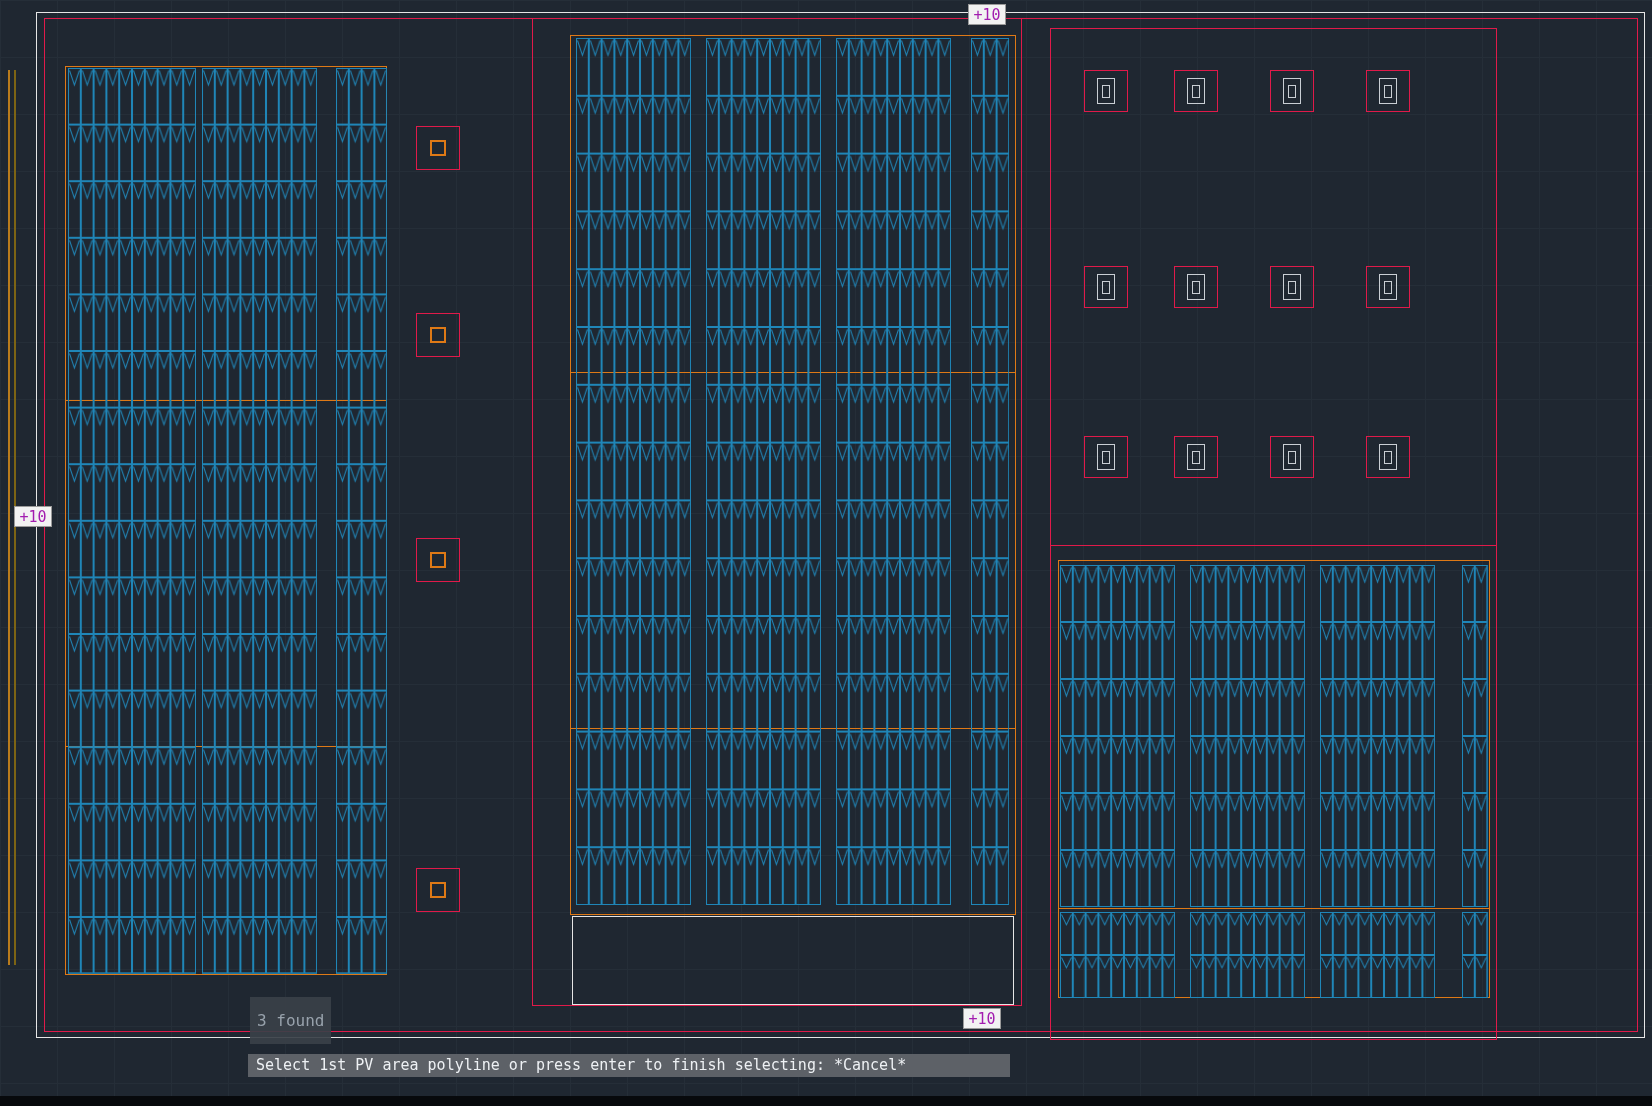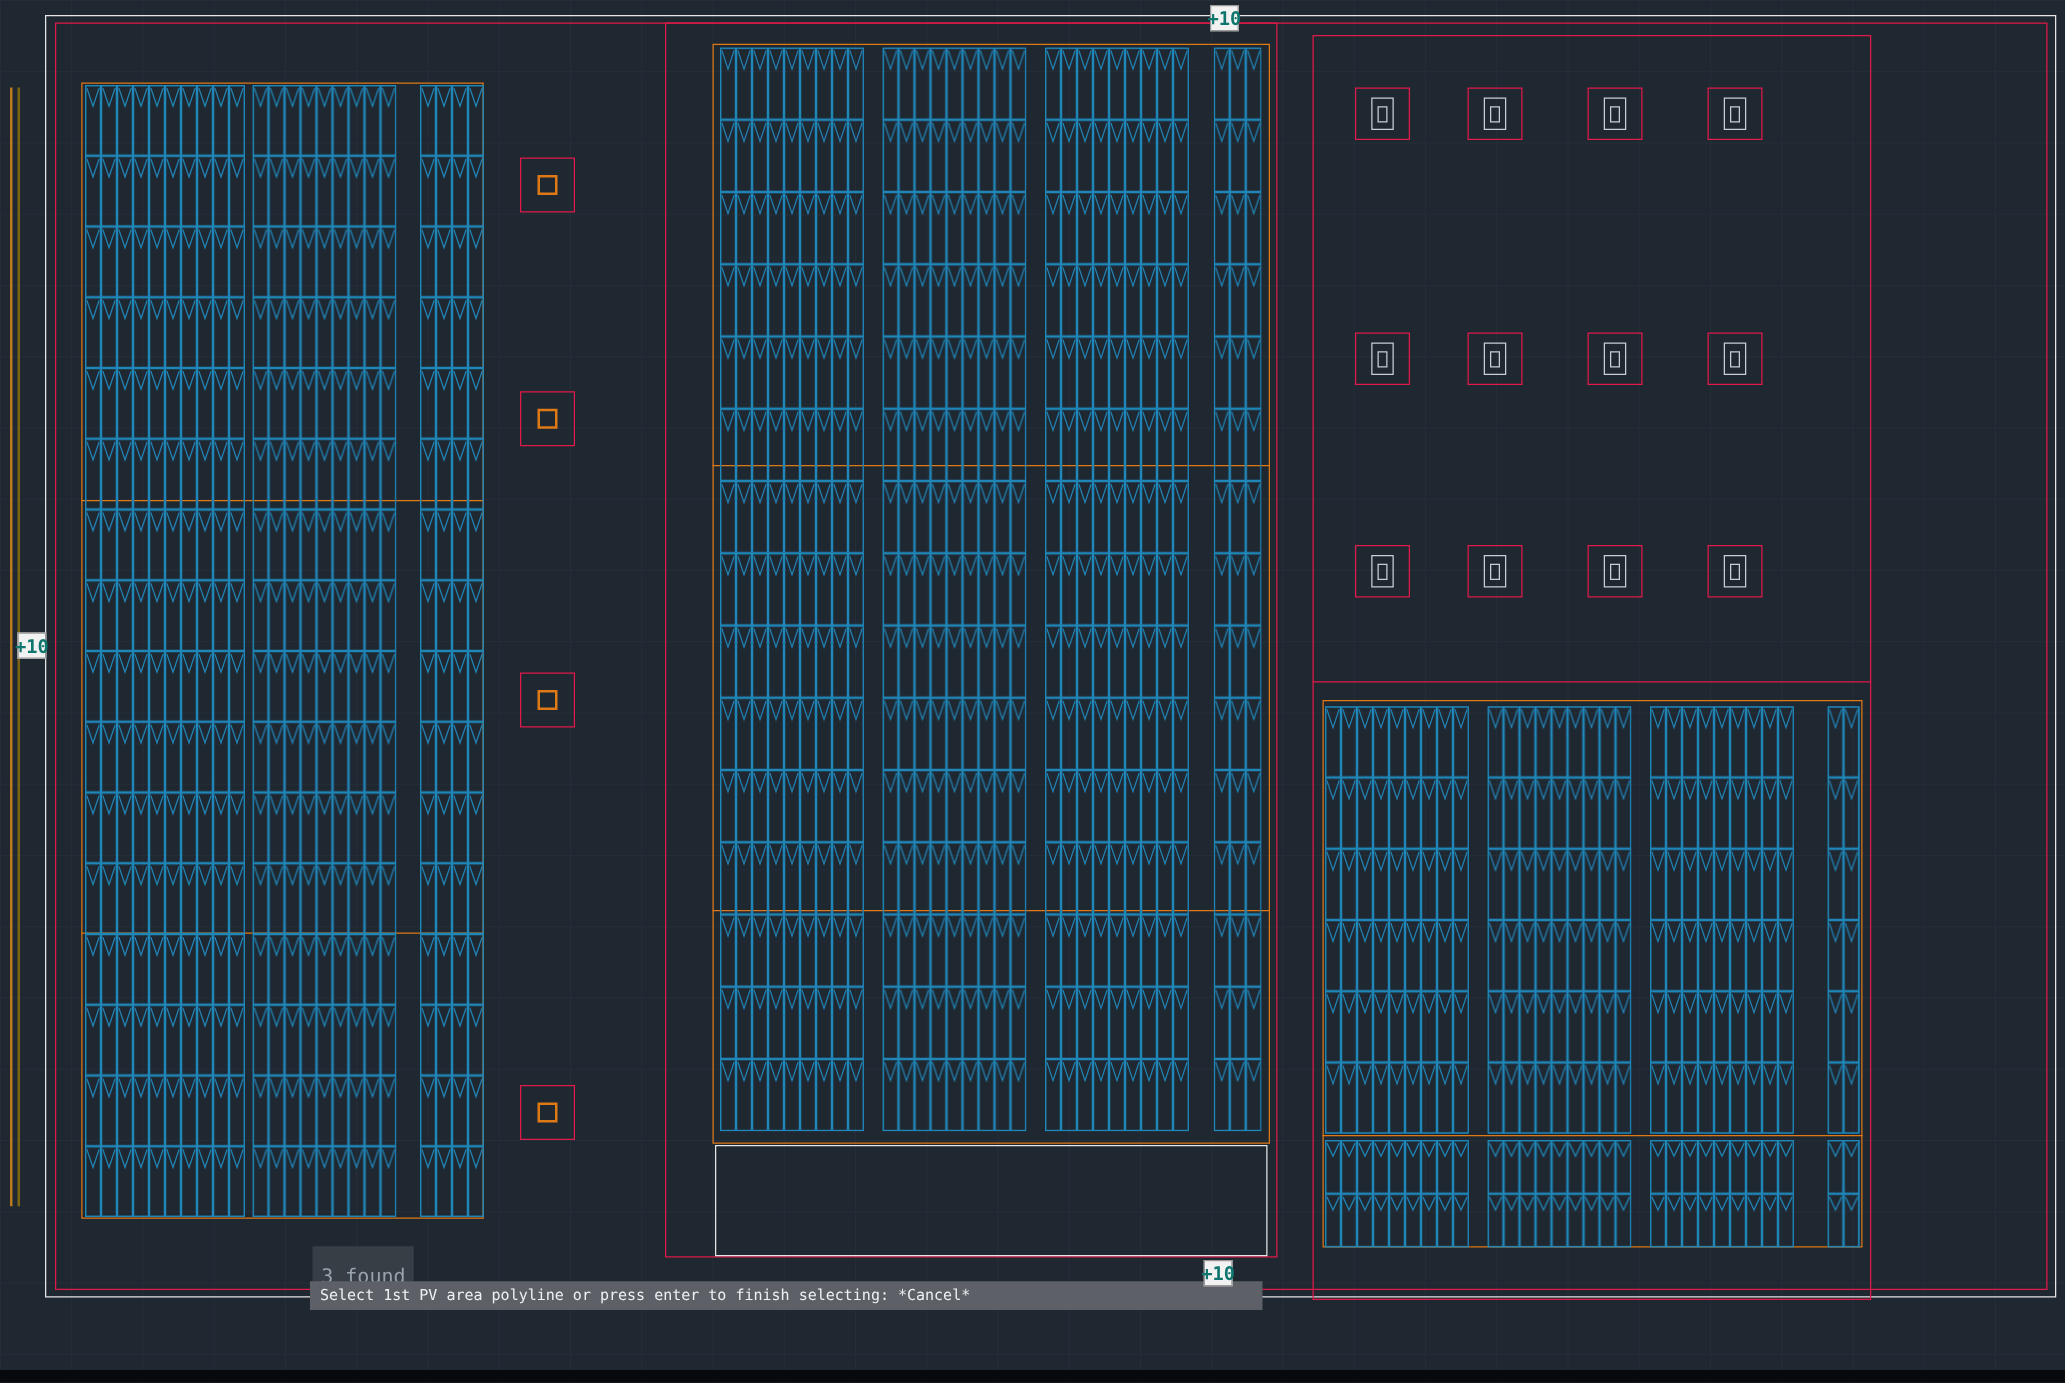--- a/index.html
+++ b/index.html
@@ -38,37 +38,37 @@
   }
   .equip .g2 { width:8px; height:13px; border:1px solid var(--glyph,#c9ced4); }
 
   .inv {
     position:absolute; border:1px solid var(--red,#e01a4a);
     display:flex; align-items:center; justify-content:center;
   }
   .inv .sq { width:16px; height:16px; border:2px solid var(--orange,#de7916); }
 
   .marker {
-    position:absolute; width:23px; height:21px;
-    background:#f2f2f2; color:#0f766e; border:1px solid #9a9a9a;
-    font-size:15px; font-weight:bold;
+    position:absolute; width:38px; height:21px;
+    background:#f2f2f2; color:#a21caf; border:1px solid #9a9a9a;
+    font-size:15px; font-weight:normal;
     display:flex; align-items:center; justify-content:center;
     z-index:30;
   }
 
   .found {
     position:absolute; left:250px; top:997px;
     background:rgba(58,64,72,0.92); color:#98a2ac;
     font-size:16px; padding:14px 7px; z-index:25; white-space:nowrap;
   }
 
   .prompt {
-    position:absolute; left:248px; top:1025px; width:762px; height:23px;
+    position:absolute; left:248px; top:1054px; width:762px; height:23px;
     background:#5d6167; color:#eef1f4;
-    font-size:12px; line-height:21px; padding:1px 8px;
+    font-size:15px; line-height:21px; padding:1px 8px;
     z-index:25; white-space:nowrap; overflow:hidden;
   }
 
   .bottombar { position:absolute; left:0; top:1096px; width:1652px; height:10px; background:#07090c; z-index:40; }
 </style>
 </head>
 <body>
 
 <div class="canvas">
 

